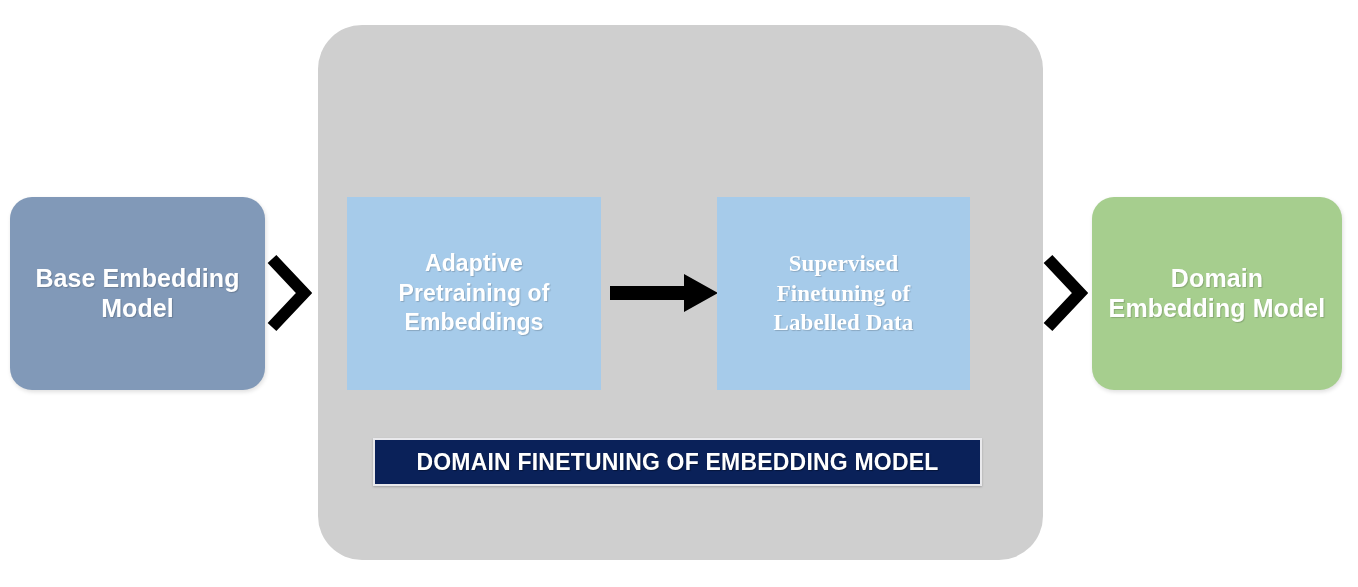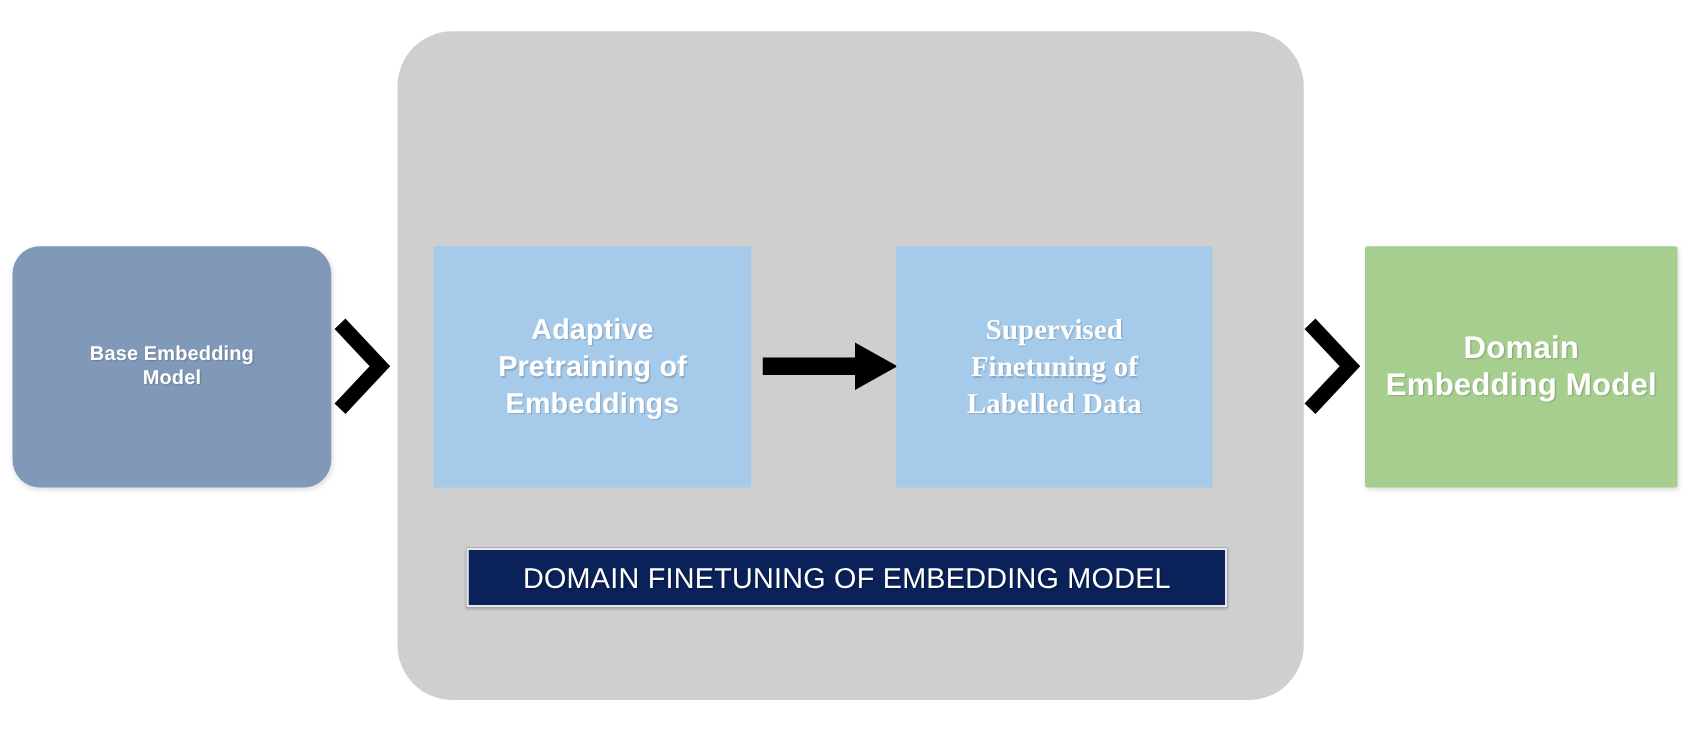--- a/index.html
+++ b/index.html
@@ -40,21 +40,21 @@
     width: 255px;
     height: 193px;
     background: #8199b8;
     border-radius: 22px;
     display: flex;
     align-items: center;
     justify-content: center;
     box-shadow: 1px 2px 4px rgba(0,0,0,0.13);
   }
   #base-model-box .box-label {
-    font-size: 16px;
+    font-size: 25px;
     max-width: 224px;
   }
 
   
   #finetuning-container {
     position: absolute;
     left: 318px;
     top: 25px;
     width: 725px;
     height: 535px;
@@ -115,38 +115,38 @@
     background: #0a2159;
     border: 2px solid #e9e9ec;
     box-sizing: border-box;
     display: flex;
     align-items: center;
     justify-content: center;
     box-shadow: 0 1px 2px rgba(0,0,0,0.22);
   }
   #domain-banner .banner-label {
     font-size: 23px;
-    font-weight: normal;
+    font-weight: bold;
     color: #ffffff;
     letter-spacing: 0.2px;
     text-align: center;
     white-space: nowrap;
     text-shadow: 1px 1px 1px rgba(0,0,0,0.35);
     user-select: none;
   }
 
   
   #domain-model-box {
     position: absolute;
     left: 1092px;
     top: 197px;
     width: 250px;
     height: 193px;
     background: #a6ce8e;
-    border-radius: 2px;
+    border-radius: 22px;
     display: flex;
     align-items: center;
     justify-content: center;
     box-shadow: 1px 2px 4px rgba(0,0,0,0.13);
   }
   #domain-model-box .box-label {
     font-size: 25px;
     max-width: 236px;
   }
 </style>

